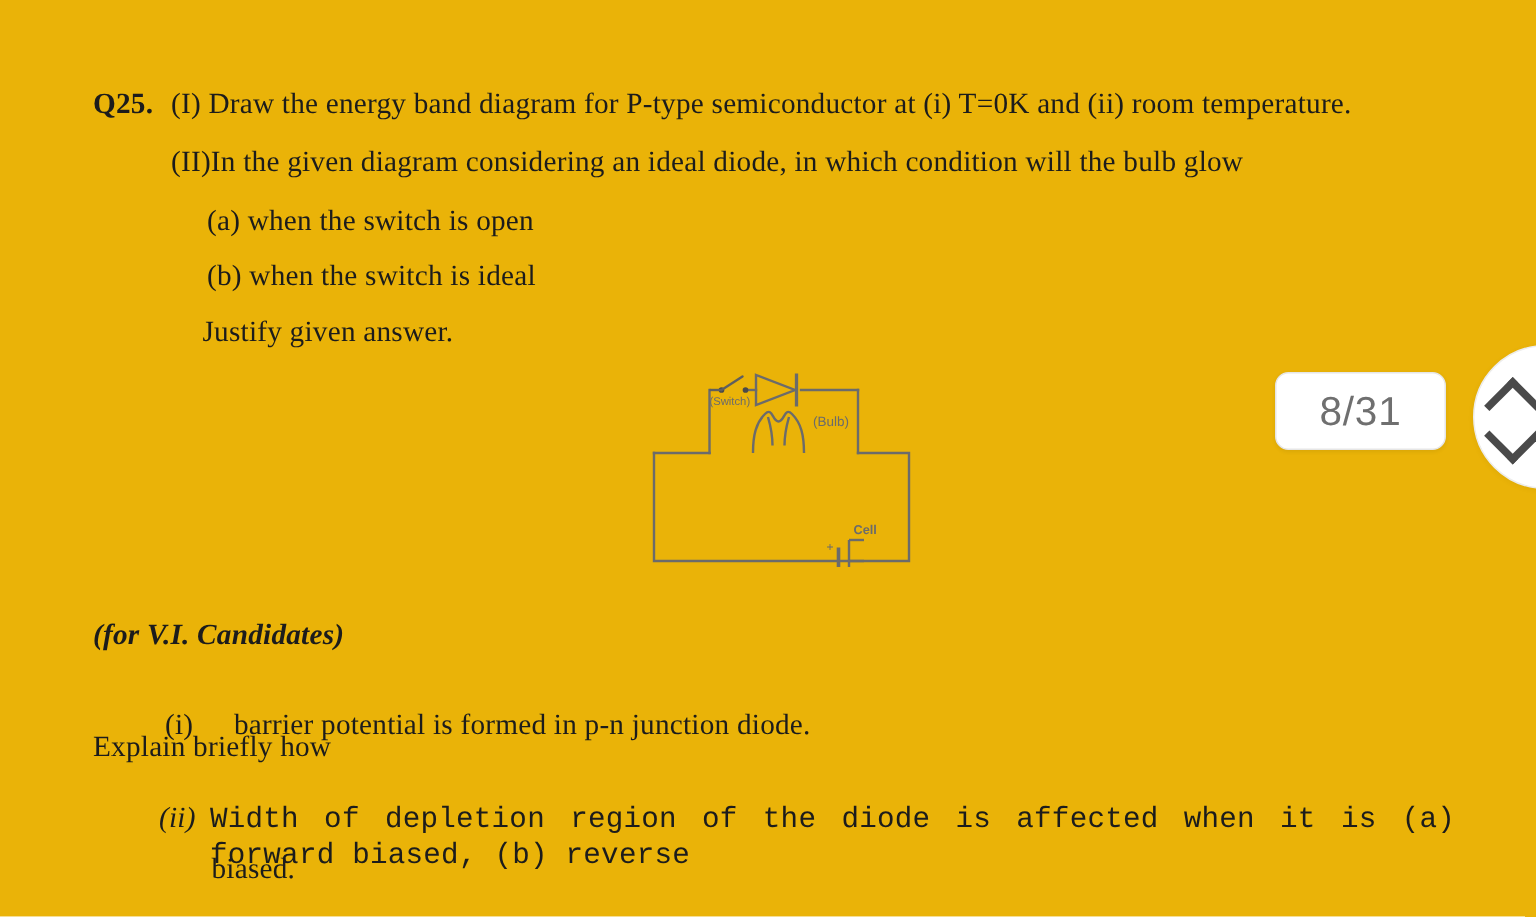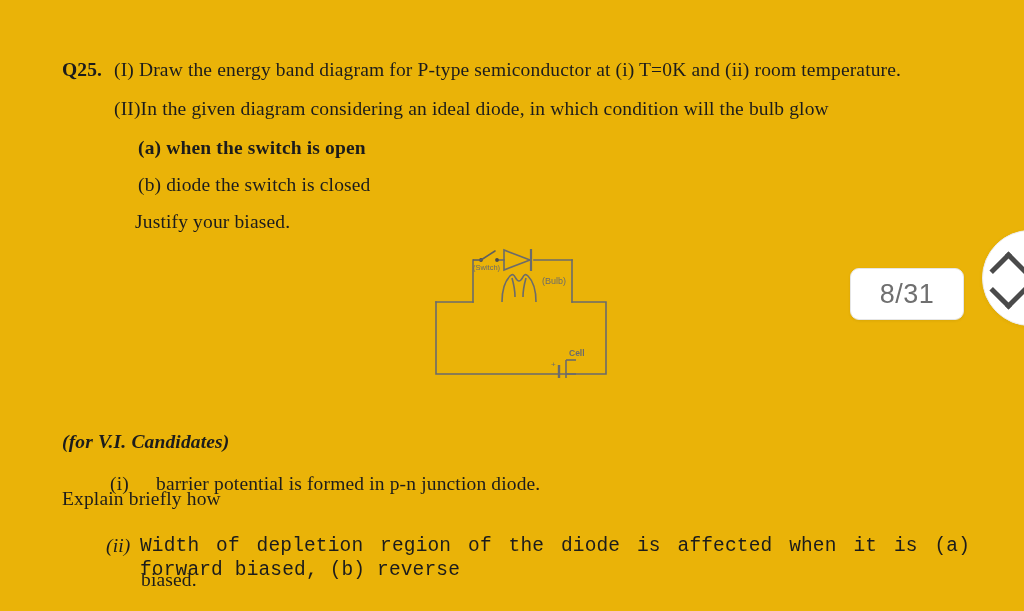--- a/index.html
+++ b/index.html
@@ -52,34 +52,33 @@
   }
 
   .row-ii {
     left: 114px;
     top: 97px;
   }
 
   .row-a {
     left: 138px;
     top: 136px;
-    font-weight: bold;
   }
   .row-b {
     left: 138px;
     top: 173px;
   }
   .row-justify {
     left: 135px;
     top: 210px;
   }
 
   .row-vi {
     left: 62px;
-    top: 430px;
+    top: 412px;
     font-style: italic;
     font-weight: bold;
   }
   .row-explain {
     left: 62px;
     top: 455px;
     margin-top: 32px;
   }
 
   .row-i2 {
@@ -125,21 +124,21 @@
     height: 144px;
   }
   .figure svg {
     display: block;
   }
 
   
   .page-badge {
     position: absolute;
     left: 850px;
-    top: 268px;
+    top: 248px;
     width: 112px;
     height: 50px;
     background: #ffffff;
     border: 1px solid #e6e6e6;
     border-radius: 9px;
     box-shadow: 0 1px 3px rgba(0,0,0,0.07);
     display: flex;
     align-items: center;
     justify-content: center;
   }
@@ -187,23 +186,23 @@
   <div class="doc">
 
     <div class="line row-q25">
       <span class="q-label">Q25.</span><span>(I) Draw the energy band diagram for P-type semiconductor at (i) T=0K and (ii) room temperature.</span>
     </div>
 
     <div class="line row-ii">(II)In the given diagram considering an ideal diode, in which condition will the bulb glow</div>
 
     <div class="line row-a">(a) when the switch is open</div>
 
-    <div class="line row-b">(b) diode the switch is closed</div>
-
-    <div class="line row-justify">Justify your biased.</div>
+    <div class="line row-b">(b) when the switch is ideal</div>
+
+    <div class="line row-justify">Justify given answer.</div>
 
     <div class="line row-vi">(for V.I. Candidates)</div>
 
     <div class="line row-explain">Explain briefly how</div>
 
     <div class="line row-i2">
       <span class="mark">(i)</span><span>barrier potential is formed in p-n junction diode.</span>
     </div>
 
     <div class="line row-ii2">

